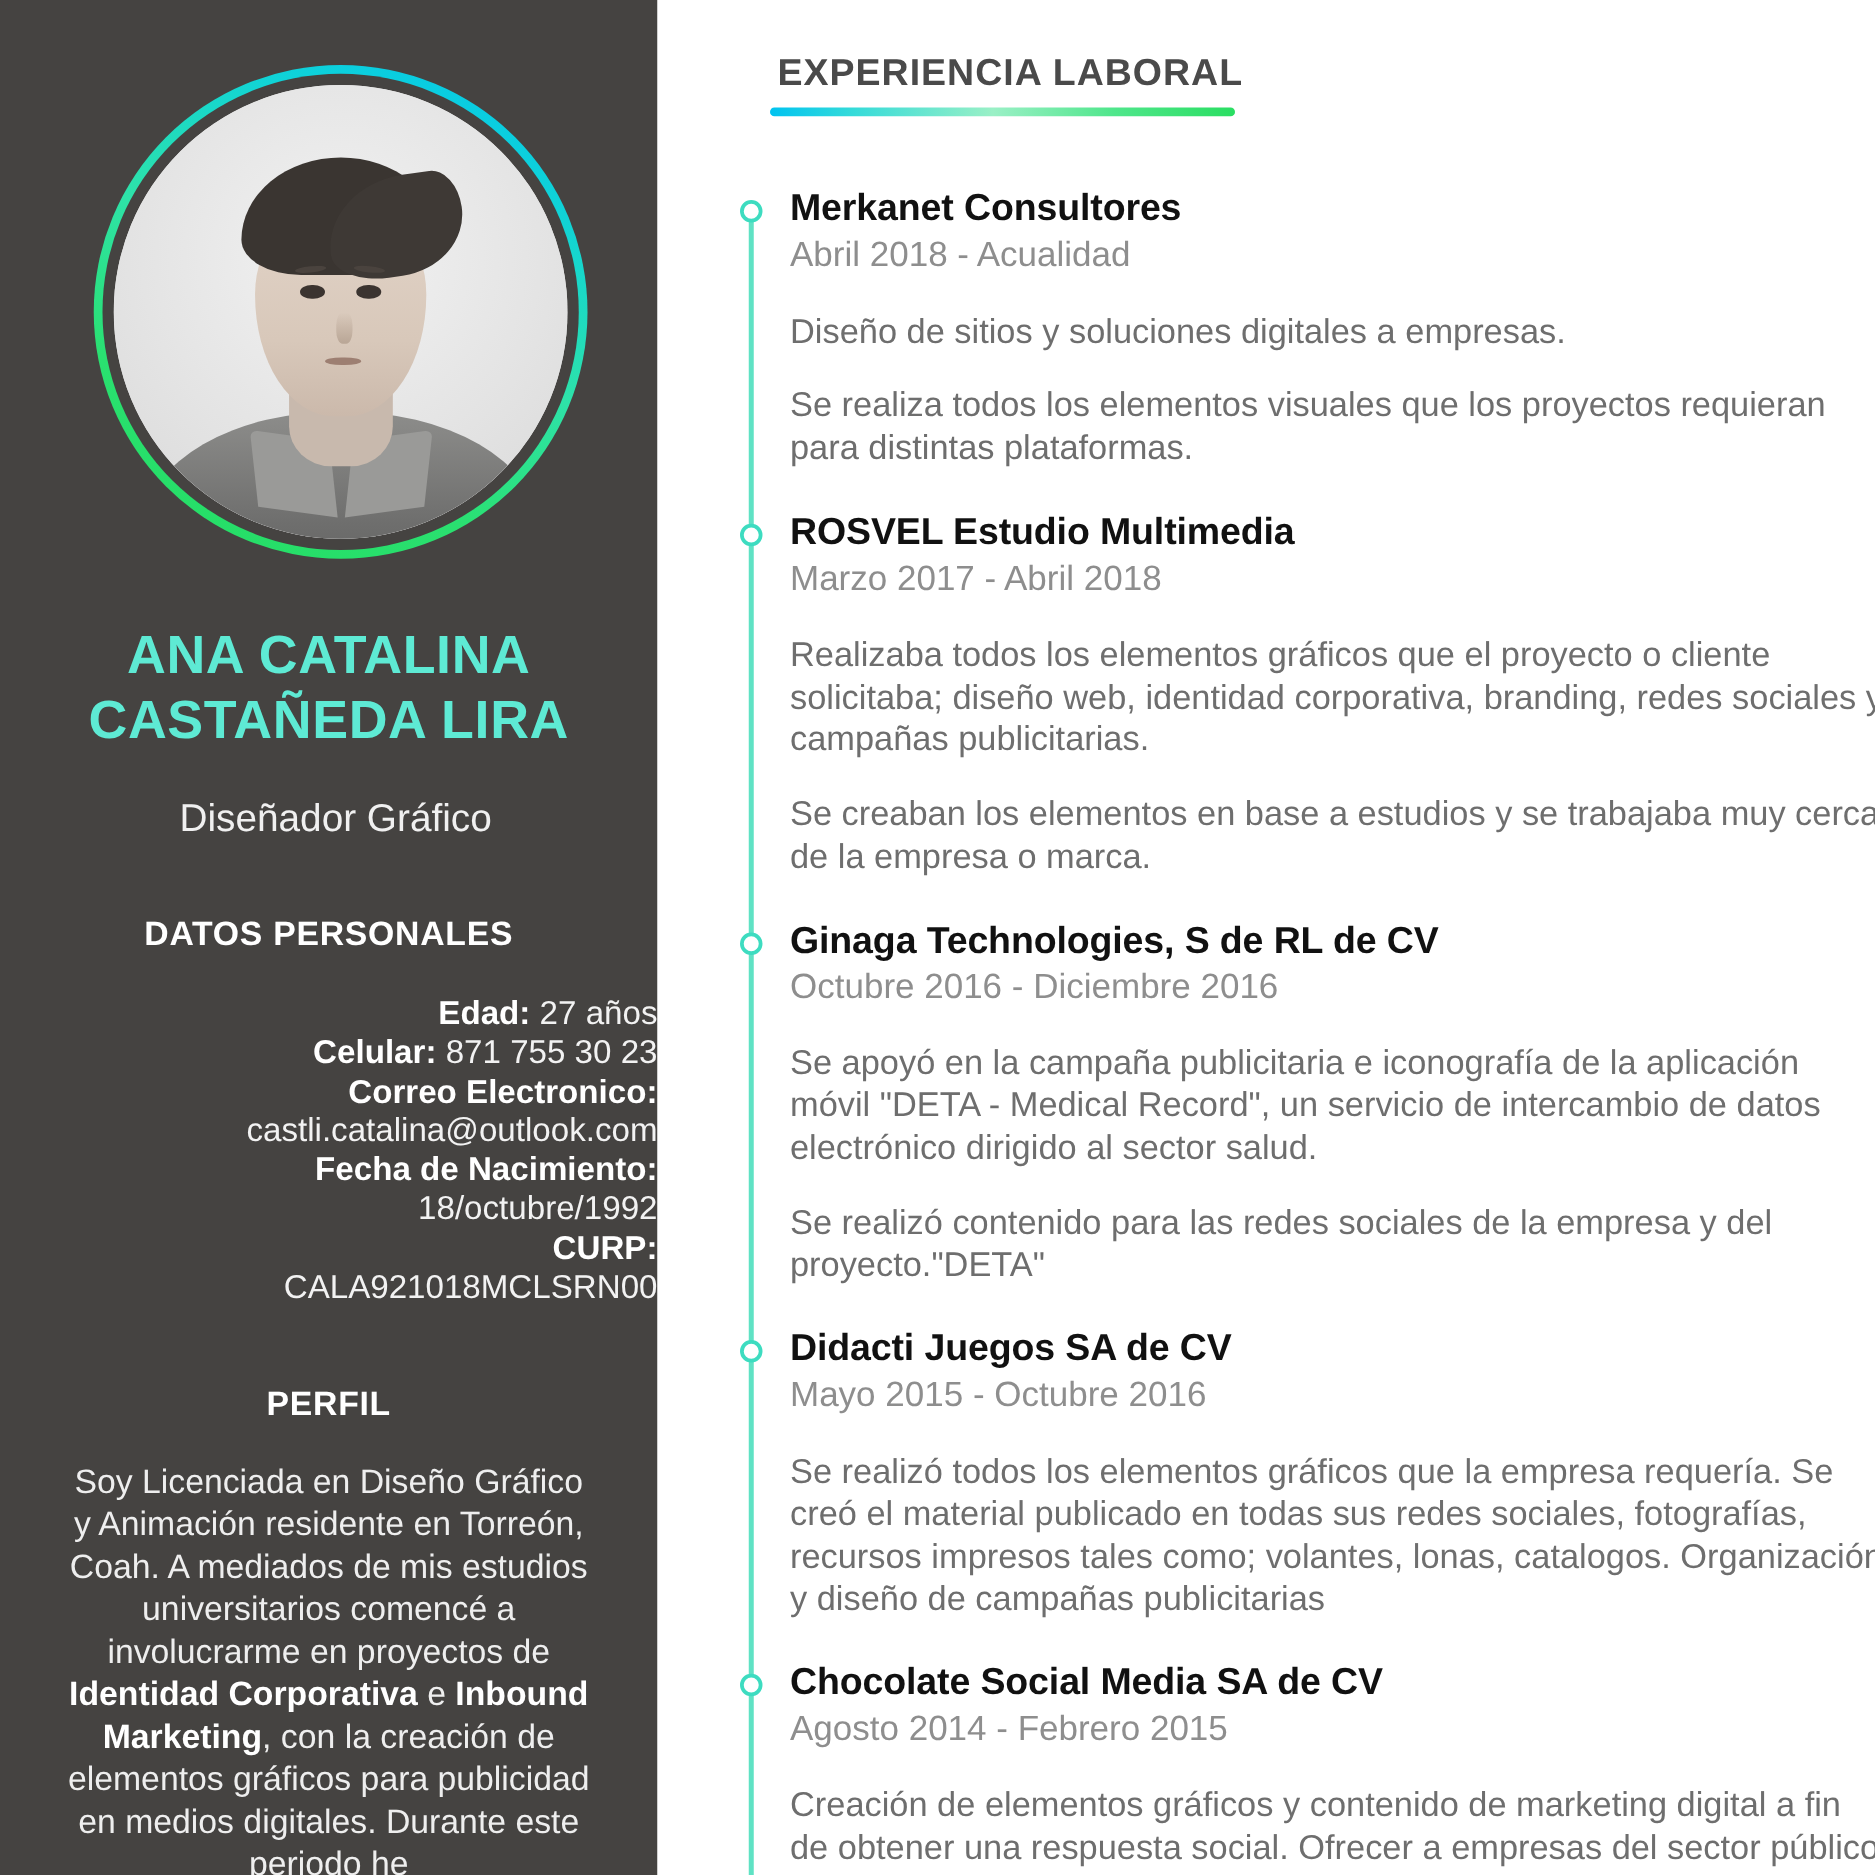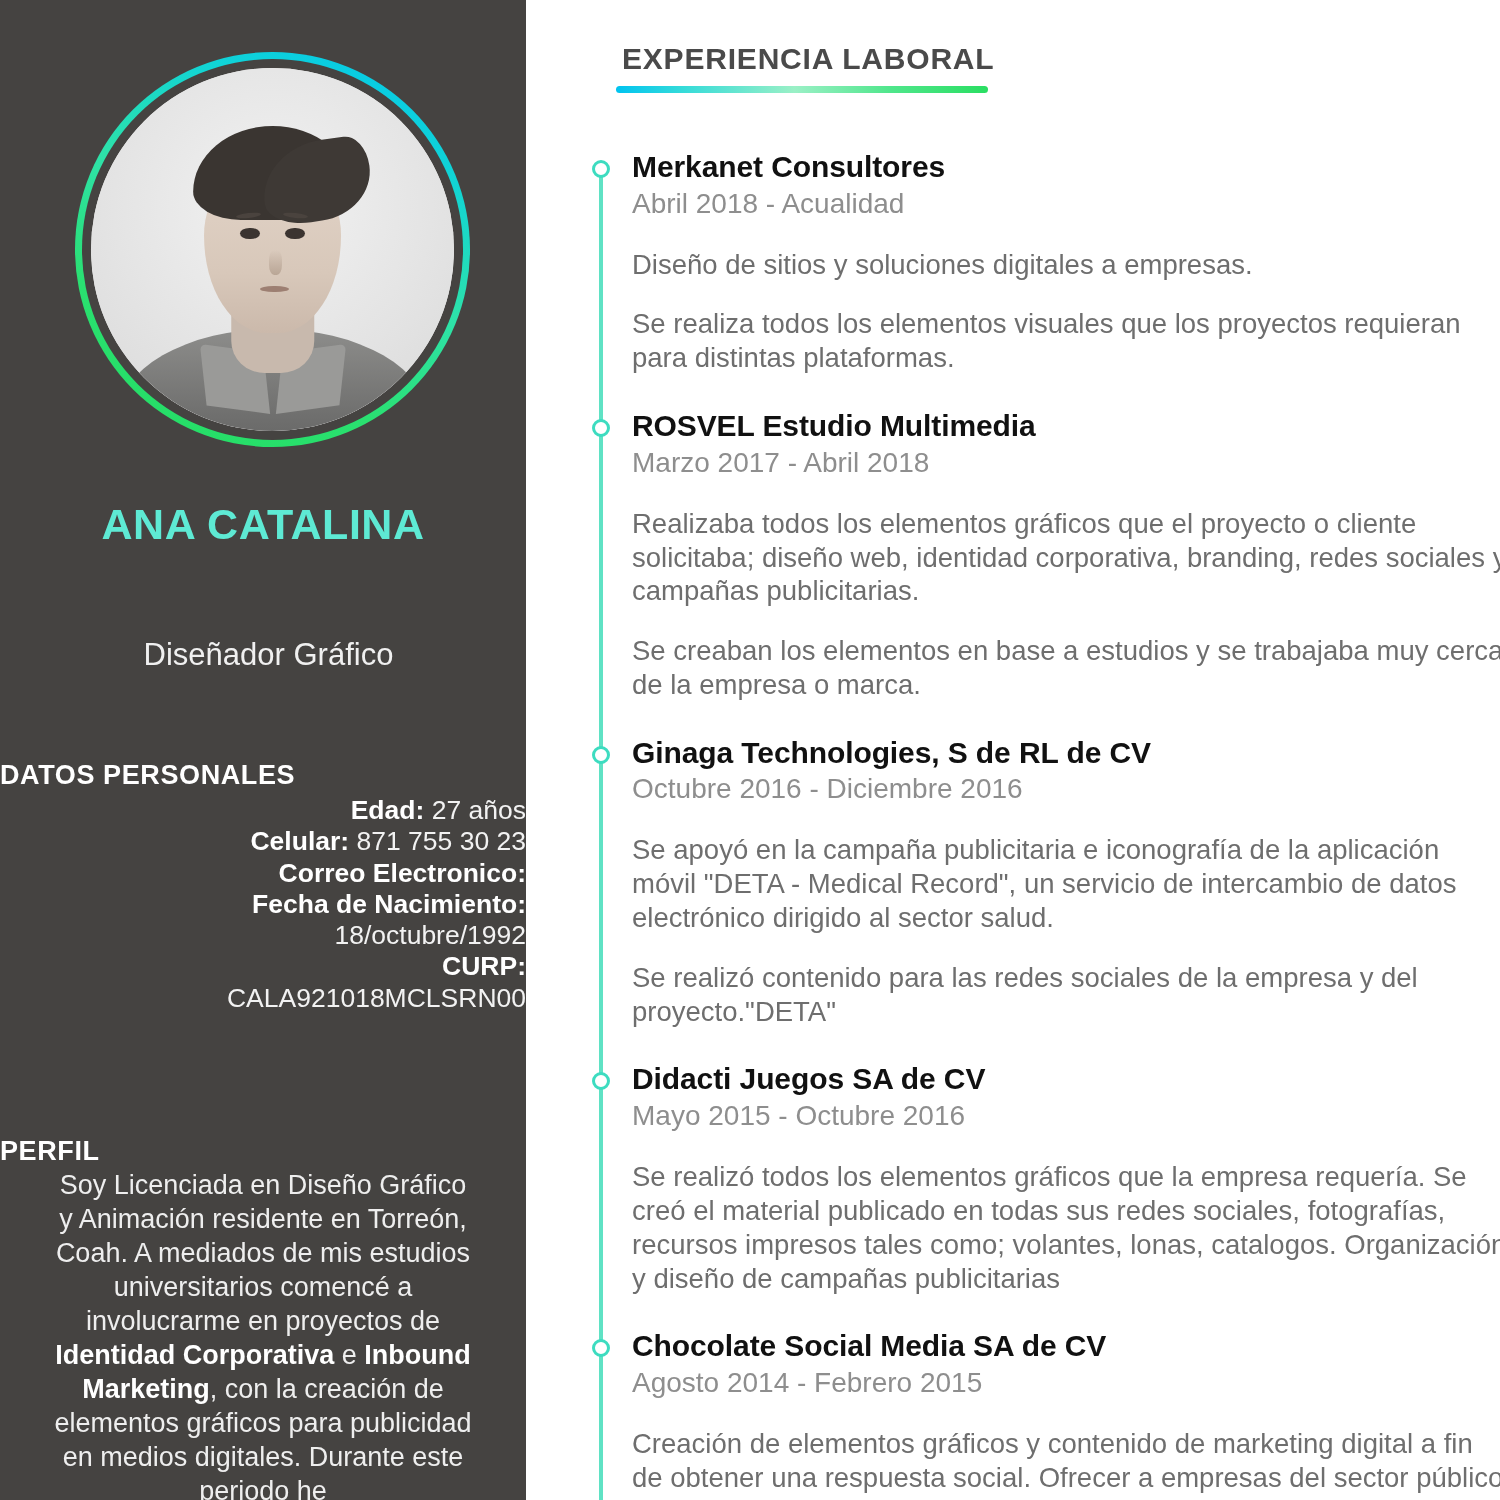--- a/index.html
+++ b/index.html
@@ -136,25 +136,25 @@
   .role {
     position:absolute; left:0; right:0; top:637px;
     text-align:center;
     color:#f0f0f0;
     font-size:31px;
     font-weight:300;
     margin-left:11px;
   }
 
   .section-head {
+    text-align:center;
     color:#ffffff;
     font-size:27px;
     font-weight:700;
     letter-spacing:0.6px;
-    margin-top:28px;
   }
   .sb-datos-head { position:absolute; left:0; right:0; top:732px; }
   .sb-perfil-head { position:absolute; left:0; right:0; top:1108px; }
 
   .datos {
     position:absolute; left:0; right:0; top:795px;
     text-align:right;
     color:#f2f2f2;
     font-size:26.5px;
     font-weight:300;
@@ -265,36 +265,38 @@
           <div class="ph-eyeL"></div>
           <div class="ph-eyeR"></div>
           <div class="ph-nose"></div>
           <div class="ph-mouth"></div>
         </div>
       </div>
     </div>
 
     <div class="name">
       <div>ANA CATALINA</div>
+      <div>CASTAÑEDA LIRA</div>
     </div>
 
     <div class="role section-role">Diseñador Gráfico</div>
 
     <div class="section-head sb-datos-head">DATOS PERSONALES</div>
 
     <div class="datos">
       <div class="row">
         <span class="lbl">Edad:</span>
         <span>27 años</span>
       </div>
       <div class="row">
         <span class="lbl">Celular:</span>
         <span>871 755 30 23</span>
       </div>
       <div class="lbl">Correo Electronico:</div>
+      <div>castli.catalina@outlook.com</div>
       <div class="lbl">Fecha de Nacimiento:</div>
       <div>18/octubre/1992</div>
       <div class="lbl">CURP:</div>
       <div>CALA921018MCLSRN00</div>
     </div>
 
     <div class="section-head sb-perfil-head">PERFIL</div>
 
     <div class="perfil"><span>Soy Licenciada en Diseño Gráfico y Animación residente en Torreón, Coah. A mediados de mis estudios universitarios comencé a involucrarme en proyectos de </span><b>Identidad Corporativa</b><span> e </span><b>Inbound Marketing</b><span>, con la creación de elementos gráficos para publicidad en medios digitales. Durante este periodo he</span></div>
 

